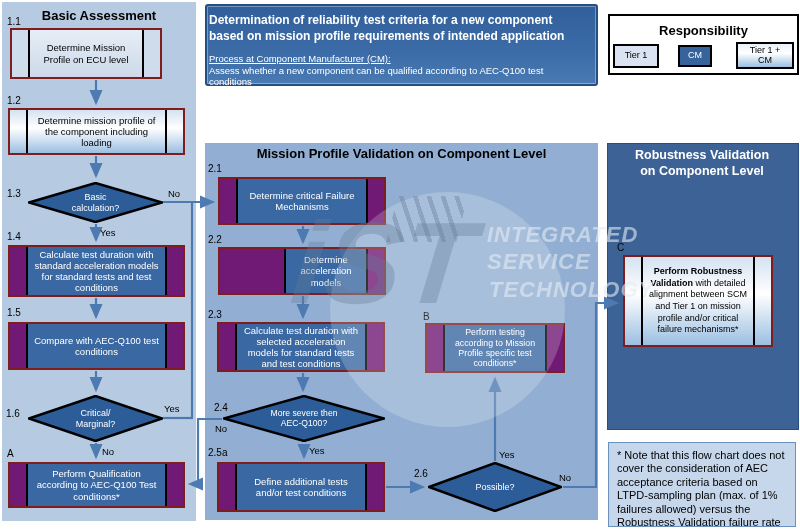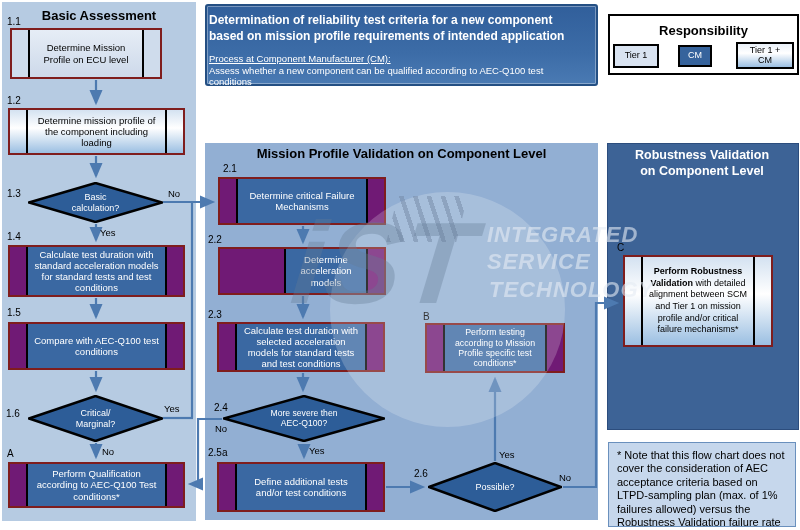--- a/index.html
+++ b/index.html
@@ -115,21 +115,21 @@
 
   <div class="nodes">
 
     <div class="steplbl" style="left:7px;top:16px;">1.1</div>
     <div class="steplbl" style="left:7px;top:95px;">1.2</div>
     <div class="steplbl" style="left:7px;top:188px;">1.3</div>
     <div class="steplbl" style="left:7px;top:231px;">1.4</div>
     <div class="steplbl" style="left:7px;top:307px;">1.5</div>
     <div class="steplbl" style="left:6px;top:408px;">1.6</div>
     <div class="steplbl" style="left:7px;top:448px;">A</div>
-    <div class="steplbl" style="left:208px;top:163px;margin-left:15px;">2.1</div>
+    <div class="steplbl" style="left:208px;top:163px;">2.1</div>
     <div class="steplbl" style="left:208px;top:234px;">2.2</div>
     <div class="steplbl" style="left:208px;top:309px;">2.3</div>
     <div class="steplbl" style="left:214px;top:402px;">2.4</div>
     <div class="steplbl" style="left:208px;top:447px;">2.5a</div>
     <div class="steplbl" style="left:414px;top:468px;">2.6</div>
     <div class="steplbl" style="left:423px;top:311px;">B</div>
     <div class="steplbl" style="left:617px;top:242px;">C</div>
 
     <div class="edgelbl" style="left:168px;top:188px;">No</div>
     <div class="edgelbl" style="left:100px;top:227px;">Yes</div>

